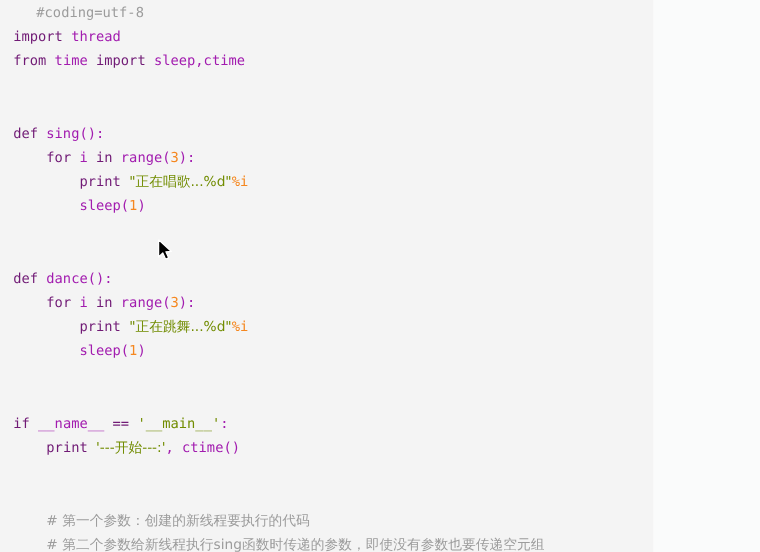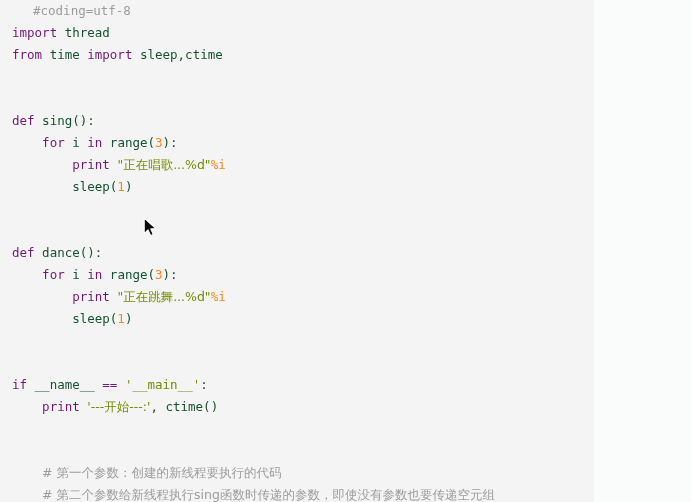--- a/index.html
+++ b/index.html
@@ -46,21 +46,21 @@
     height: 22px;
     line-height: 22px;
     padding-left: 12px;
     white-space: pre;
   }
   .ln.first-ind { padding-left: 33px; }
   .kw   { color: #701a75; }
   .str  { color: #718c00; }
   .num  { color: #f5871f; }
   .com  { color: #9c9c9c; text-align: center; }
-  .plain{ color: #14532d; }
+  .plain{ color: #a21caf; }
   .cjk  { font-family: "DejaVu Sans", "Liberation Sans", sans-serif; }
   .comcjk { font-family: "DejaVu Sans", "Liberation Sans", sans-serif; color: #9c9c9c; }
   #right-pane {
     position: absolute;
     left: 594px;
     top: 0;
     width: 97px;
     height: 502px;
     background: #fafbfb;
   }

